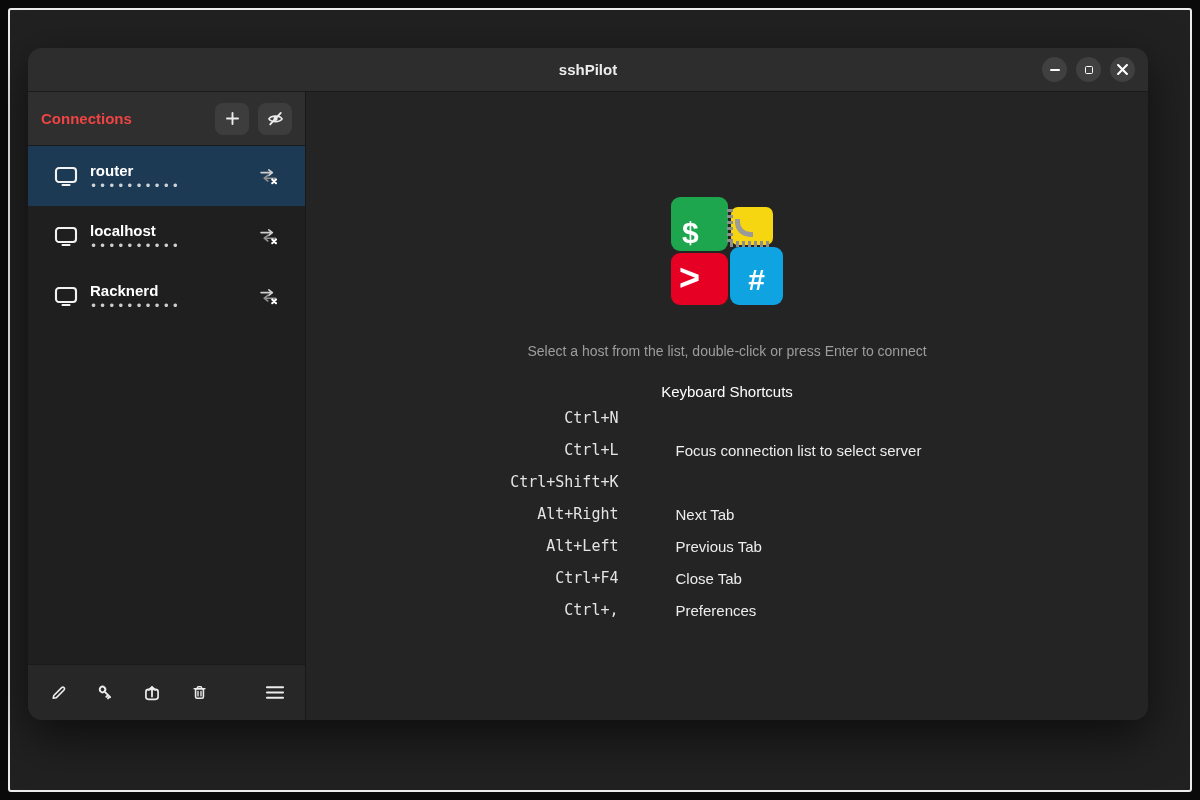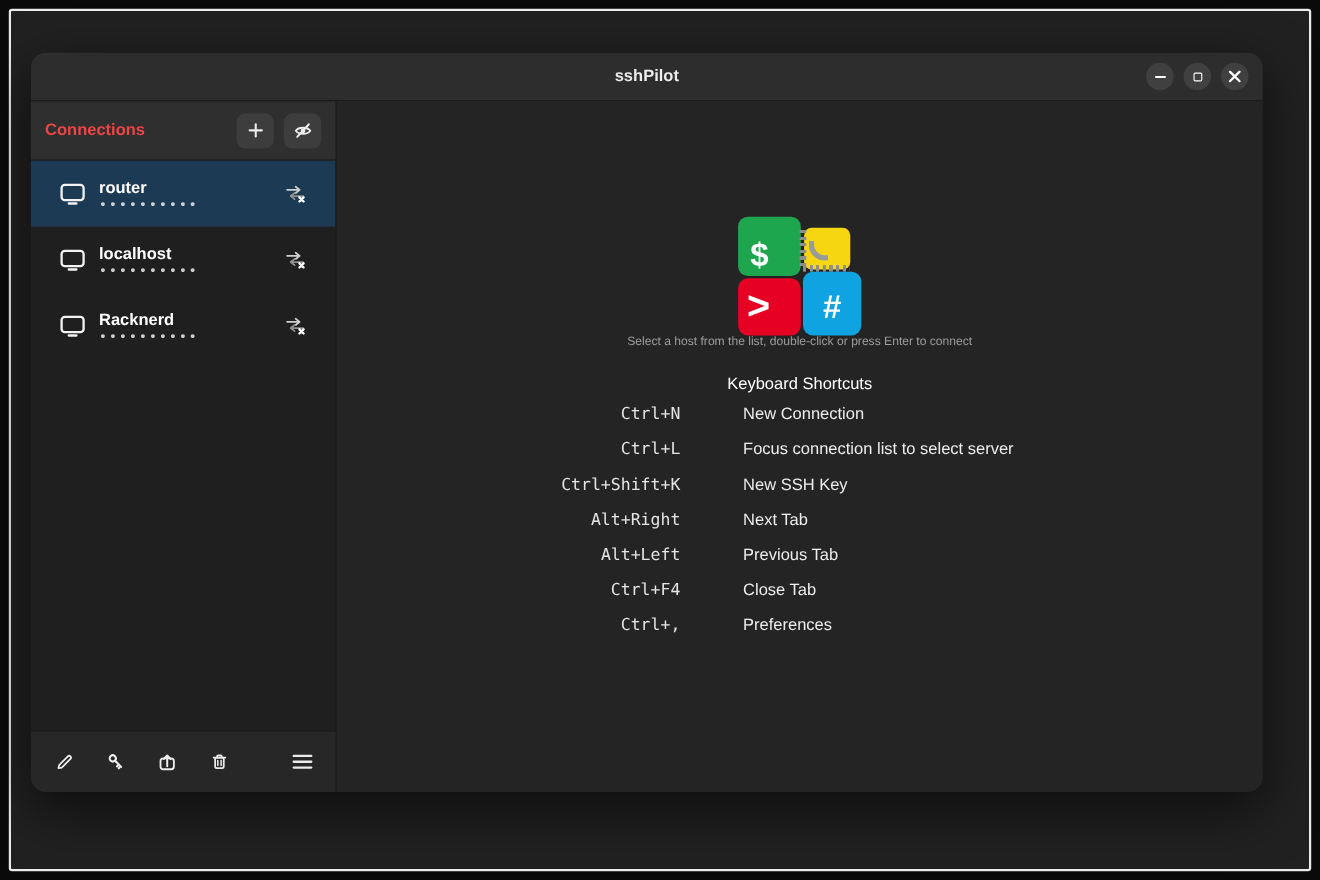--- a/index.html
+++ b/index.html
@@ -69,21 +69,21 @@
            border-left:5px solid #9a9a9a; border-bottom:5px solid #9a9a9a;
            border-bottom-left-radius:15px; }
   .sq-red { left:0; top:56px; width:57px; height:52px; border-radius:9px;
             background:var(--logo-red,#e60023); }
   .sq-red span { position:absolute; left:8px; top:4px; font-size:36px; }
   .sq-blue { left:59px; top:50px; width:53px; height:58px; border-radius:9px;
              background:var(--logo-blue,#10a3e1); display:flex; align-items:center;
              justify-content:center; }
   .sq-blue span { font-size:30px; margin-top:8px; }
 
-  .hint { font-size:11px; color:#9d9d9d; }
+  .hint { margin-top:38px; font-size:14px; color:#9d9d9d; }
   .sc-title { margin-top:24px; font-size:15px; font-weight:400; color:#ffffff; }
   .sc-table { margin-top:2px; }
   .sc-row { height:32px; display:flex; align-items:center; }
   .sc-keys { width:172px; text-align:right; font-family:"DejaVu Sans Mono", monospace;
              font-size:15px; color:#e4e4e4; white-space:pre; }
   .sc-action { margin-left:57px; width:332px; font-size:15px; color:#ededed; }
 
   svg { display:block; }
 </style>
 </head>
@@ -233,31 +233,29 @@
           <div class="sq sq-blue">
             <span>#</span>
           </div>
         </div>
 
         <div class="hint">Select a host from the list, double-click or press Enter to connect</div>
         <div class="sc-title">Keyboard Shortcuts</div>
         <div class="sc-table" id="sc-table">
   <div class="sc-row">
     <div class="sc-keys">Ctrl+N</div>
-    <div class="sc-action">New Connection</div>
   </div>
 
   <div class="sc-row">
     <div class="sc-keys">Ctrl+L</div>
     <div class="sc-action">Focus connection list to select server</div>
   </div>
 
   <div class="sc-row">
     <div class="sc-keys">Ctrl+Shift+K</div>
-    <div class="sc-action">New SSH Key</div>
   </div>
 
   <div class="sc-row">
     <div class="sc-keys">Alt+Right</div>
     <div class="sc-action">Next Tab</div>
   </div>
 
   <div class="sc-row">
     <div class="sc-keys">Alt+Left</div>
     <div class="sc-action">Previous Tab</div>

